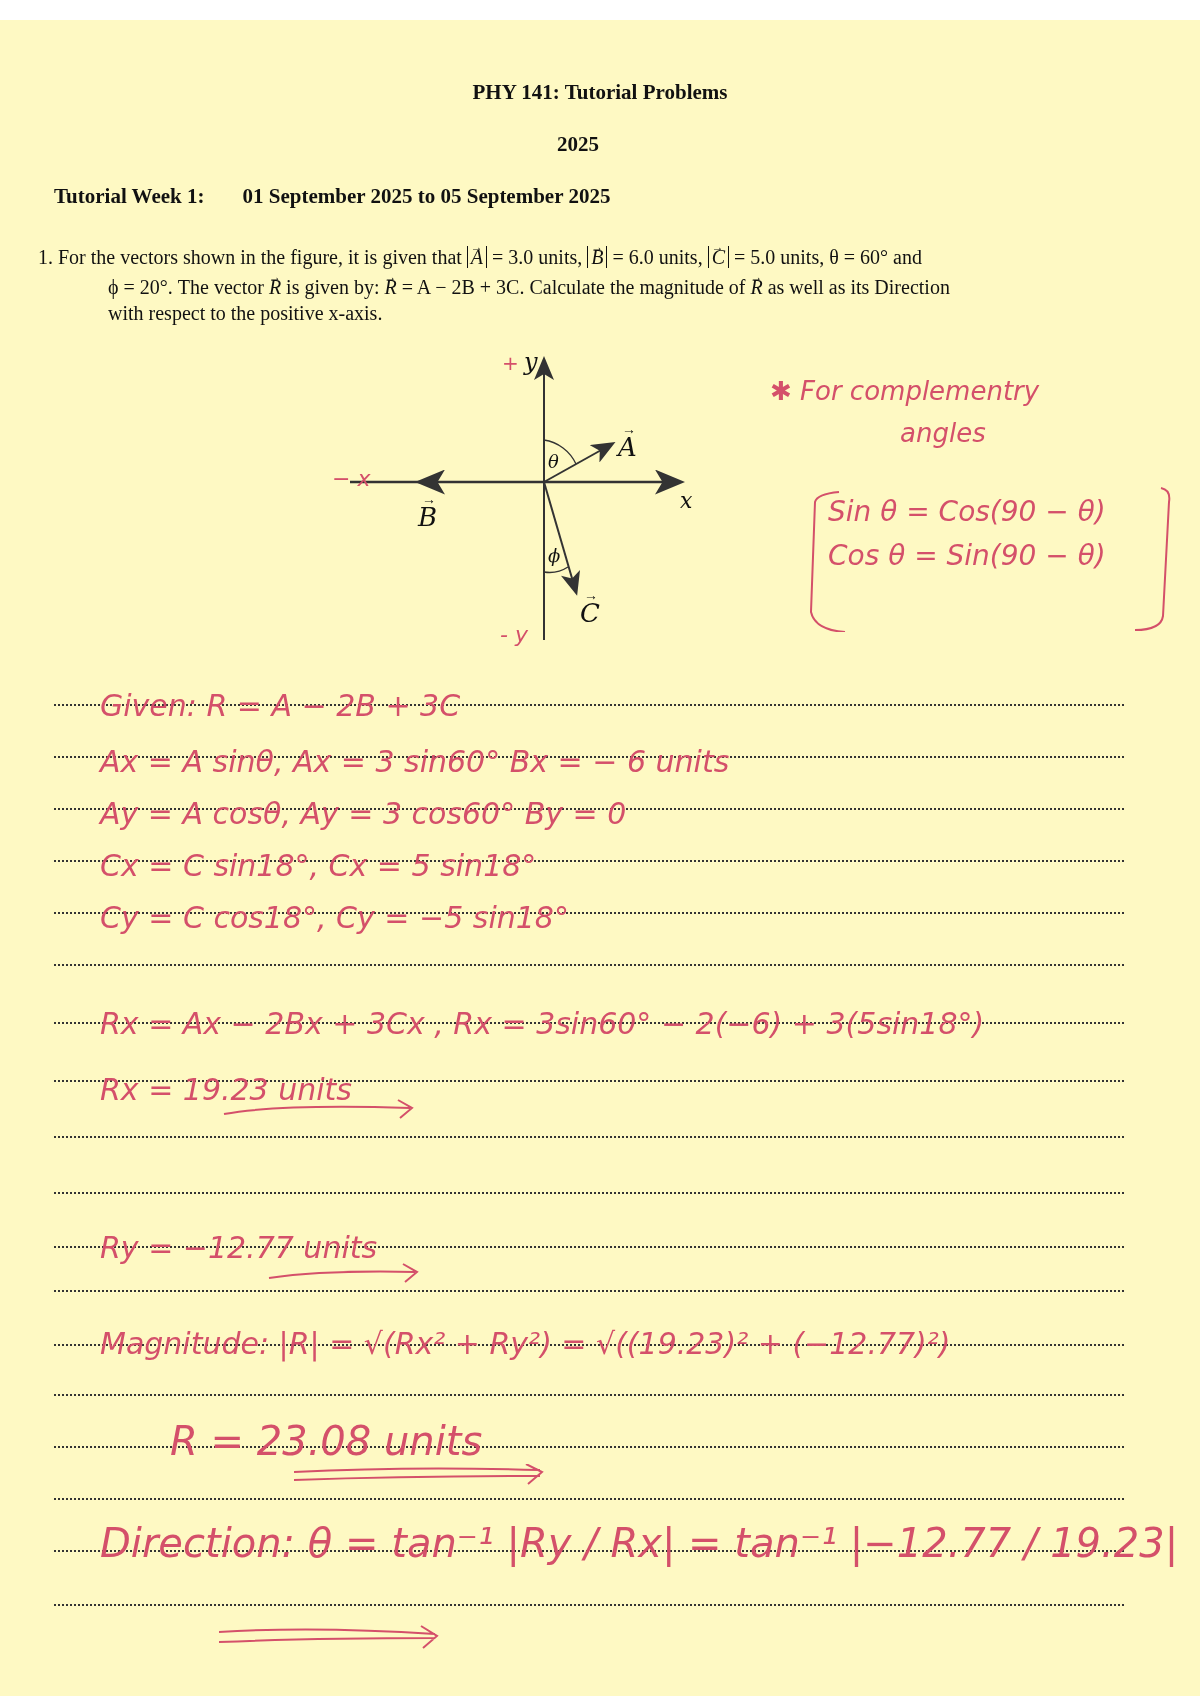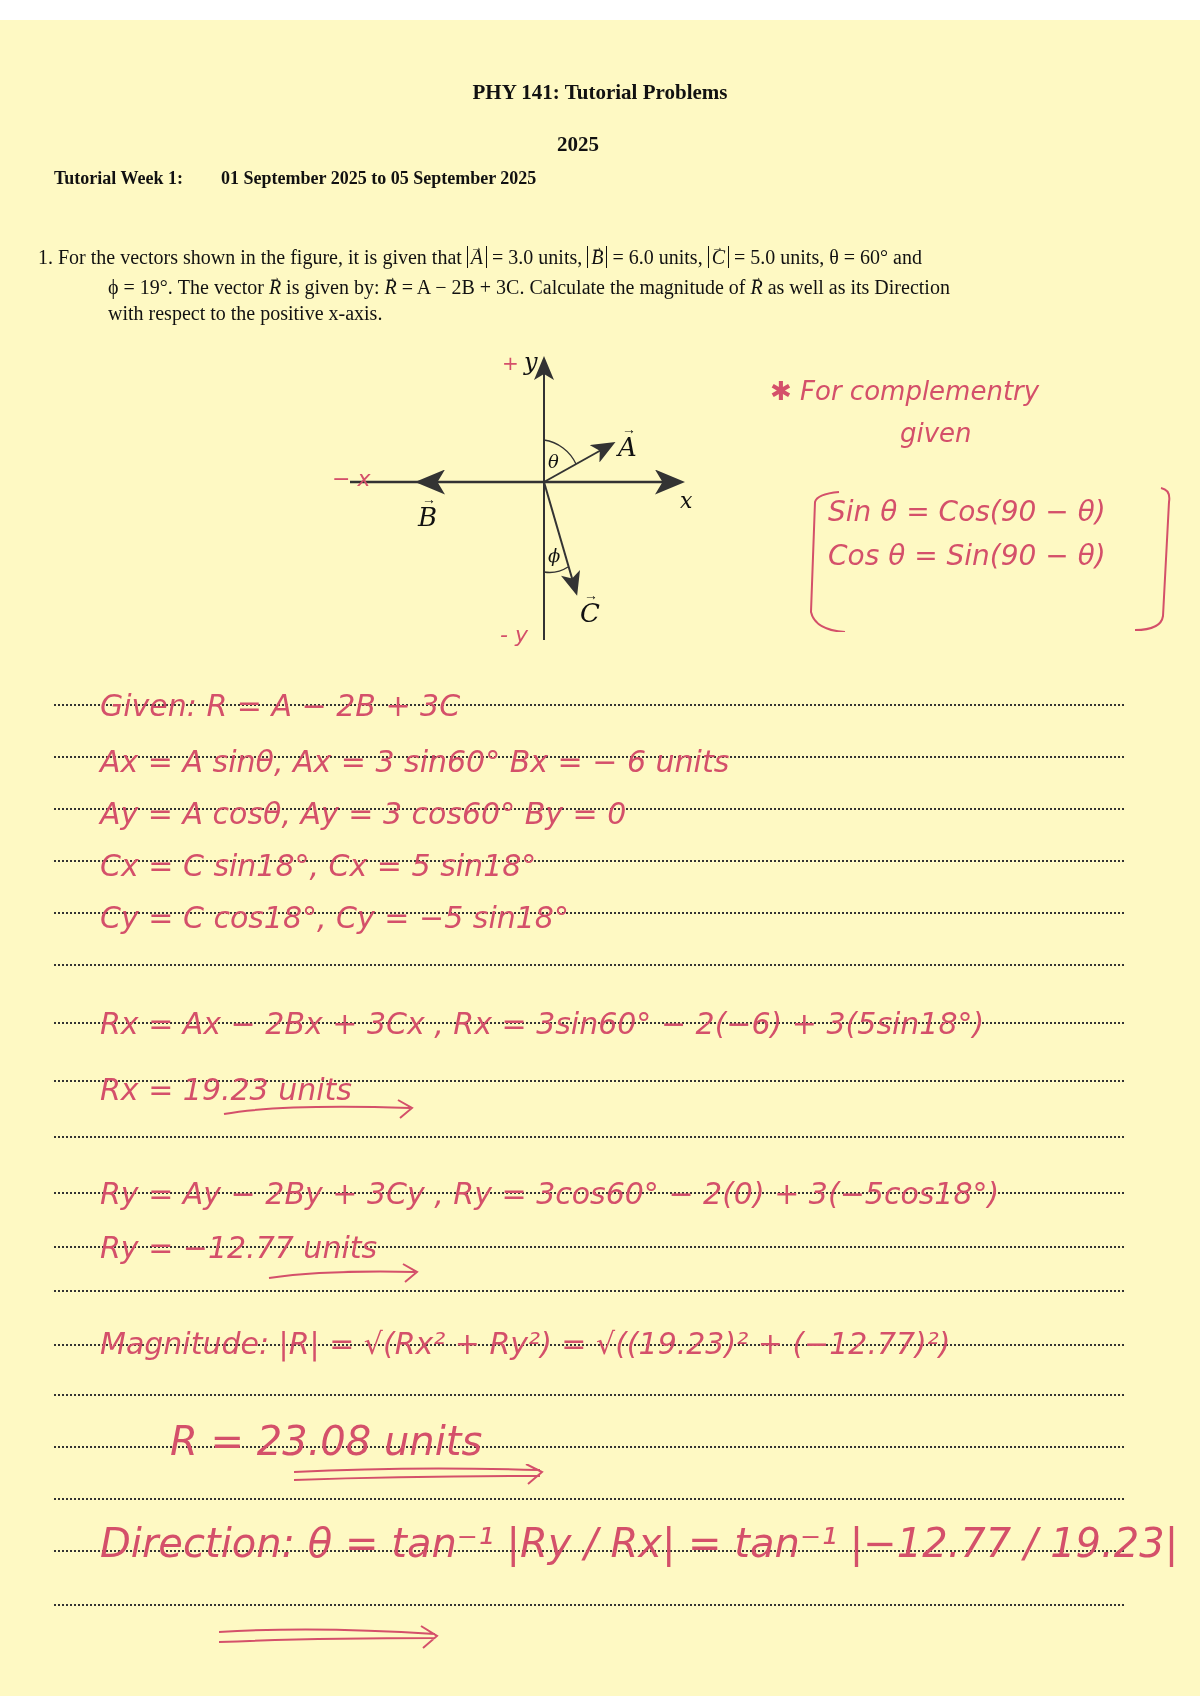--- a/index.html
+++ b/index.html
@@ -3,21 +3,21 @@
 <meta charset="utf-8">
 <style>
   html, body { margin:0; padding:0; background:#ffffff; }
   body { width:1200px; height:1696px; position:relative; overflow:hidden;
          font-family:"Liberation Serif", "DejaVu Serif", serif; color:#111; }
   .page { position:absolute; left:0; top:0; width:1200px; height:1696px; background:#fef9c3;margin-top:20px; }
   .title { position:absolute; top:60px; left:0; width:1200px; text-align:center;
            font-weight:bold; font-size:21px; }
   .year { position:absolute; top:112px; left:0; width:1156px; text-align:center;
           font-weight:bold; font-size:21px; }
-  .week { position:absolute; top:148px; left:54px; font-weight:bold; font-size:18px; }
+  .week { position:absolute; top:164px; left:54px; font-weight:bold; font-size:21px; }
   .week .dates { margin-left:38px; }
   .problem { position:absolute; top:222px; left:38px; width:1100px; font-size:20px; line-height:30px; }
   .problem .indent { padding-left:70px; display:block; }
   .vec { position:relative; font-style:italic; }
   .vec::before { content:"\2192"; position:absolute; top:-14px; left:0; font-size:12px; font-style:normal; }
   .abs { border-left:1.5px solid #111; border-right:1.5px solid #111; padding:0 3px; }
   .diagram { position:absolute; left:320px; top:320px; width:420px; height:330px; }
   .hw { font-family:"DejaVu Sans", sans-serif; color:#d4506a; font-style:italic; }
   .note { position:absolute; left:770px; top:350px; font-size:26px; line-height:42px; }
   .note .l2 { padding-left:130px; }
@@ -44,21 +44,21 @@
     <span>1.</span>
     <span>For the vectors shown in the figure, it is given that </span>
     <span class="abs"><span class="vec">A</span></span>
     <span>= 3.0 units,</span>
     <span class="abs"><span class="vec">B</span></span>
     <span>= 6.0 units,</span>
     <span class="abs"><span class="vec">C</span></span>
     <span>= 5.0 units,</span>
     <span>θ = 60° and</span>
     <span class="indent">
-      <span>ϕ = 19°.</span>
+      <span>ϕ = 20°.</span>
       <span>The vector </span><span class="vec">R</span><span> is given by: </span><span class="vec">R</span>
       <span>= A − 2B + 3C.</span>
       <span>Calculate the magnitude of </span><span class="vec">R</span><span> as well as its Direction</span>
     </span>
     <span class="indent" style="margin-top:-4px">with respect to the positive x-axis.</span>
   </div>
 
   <svg class="diagram" viewBox="0 0 420 330" width="420" height="330">
     <defs>
       <marker id="ah" markerWidth="12" markerHeight="10" refX="10" refY="5" orient="auto">
@@ -91,21 +91,21 @@
     <text x="102" y="164" font-size="14" fill="#111">→</text>
     <text x="260" y="282" font-family="DejaVu Serif, serif" font-style="italic" font-size="26" fill="#111">C</text>
     <text x="264" y="260" font-size="14" fill="#111">→</text>
     <text x="228" y="128" font-family="DejaVu Serif, serif" font-style="italic" font-size="18" fill="#111">θ</text>
     <text x="228" y="222" font-family="DejaVu Serif, serif" font-style="italic" font-size="18" fill="#111">ϕ</text>
     <text x="180" y="302" font-family="DejaVu Sans, sans-serif" font-style="italic" font-size="22" fill="#d4506a">- y</text>
   </svg>
 
   <div class="note hw">
     <div>✱ For complementry</div>
-    <div class="l2">given</div>
+    <div class="l2">angles</div>
   </div>
   <svg class="bracket" viewBox="0 0 370 150" width="370" height="150">
     <path d="M34,10 Q12,12 10,20 L6,130 Q10,148 40,150" fill="none" stroke="#d4506a" stroke-width="2"></path>
     <path d="M356,6 Q366,8 364,20 L358,134 Q356,148 330,148" fill="none" stroke="#d4506a" stroke-width="2"></path>
   </svg>
   <div class="identities hw">
     <div>Sin θ = Cos(90 − θ)</div>
     <div>Cos θ = Sin(90 − θ)</div>
   </div>
 
@@ -131,21 +131,20 @@
   <div class="line-text hw" style="top:668px">Given: R = A − 2B + 3C</div>
   <div class="line-text hw" style="top:724px">Ax = A sinθ,  Ax = 3 sin60°      Bx = − 6 units</div>
   <div class="line-text hw" style="top:776px">Ay = A cosθ,  Ay = 3 cos60°      By = 0</div>
   <div class="line-text hw" style="top:828px">Cx = C sin18°,   Cx = 5 sin18°</div>
   <div class="line-text hw" style="top:880px">Cy = C cos18°,   Cy = −5 sin18°</div>
   <div class="line-text hw" style="top:986px">Rx = Ax − 2Bx + 3Cx ,  Rx = 3sin60° − 2(−6) + 3(5sin18°)</div>
   <div class="line-text hw" style="top:1052px">Rx = 19.23 units</div>
   <svg class="underline-arrow" style="left:220px;top:1078px" width="200" height="24">
     <path d="M4,16 Q60,6 190,10 M178,2 L192,10 L180,20" fill="none" stroke="#d4506a" stroke-width="2"></path>
   </svg>
-  <div class="line-text hw" style="top:1156px">Ry = Ay − 2By + 3Cy ,  Ry = 3cos60° − 2(0) + 3(−5cos18°)</div>
   <div class="line-text hw" style="top:1210px">Ry =  −12.77 units</div>
   <svg class="underline-arrow" style="left:265px;top:1242px" width="160" height="24">
     <path d="M4,16 Q60,8 150,10 M138,2 L152,10 L140,20" fill="none" stroke="#d4506a" stroke-width="2"></path>
   </svg>
   <div class="line-text hw" style="top:1306px">Magnitude: |R| = √(Rx² + Ry²)  = √((19.23)² + (−12.77)²)</div>
   <div class="line-text hw big" style="top:1398px;left:170px">R = 23.08 units</div>
   <svg class="underline-arrow" style="left:290px;top:1444px" width="260" height="24">
     <path d="M4,8 Q120,2 250,6 M4,16 Q120,12 250,12 M236,0 L252,8 L238,20" fill="none" stroke="#d4506a" stroke-width="2"></path>
   </svg>
   <div class="line-text hw big" style="top:1500px">Direction: θ = tan⁻¹ |Ry / Rx| = tan⁻¹ |−12.77 / 19.23|</div>

